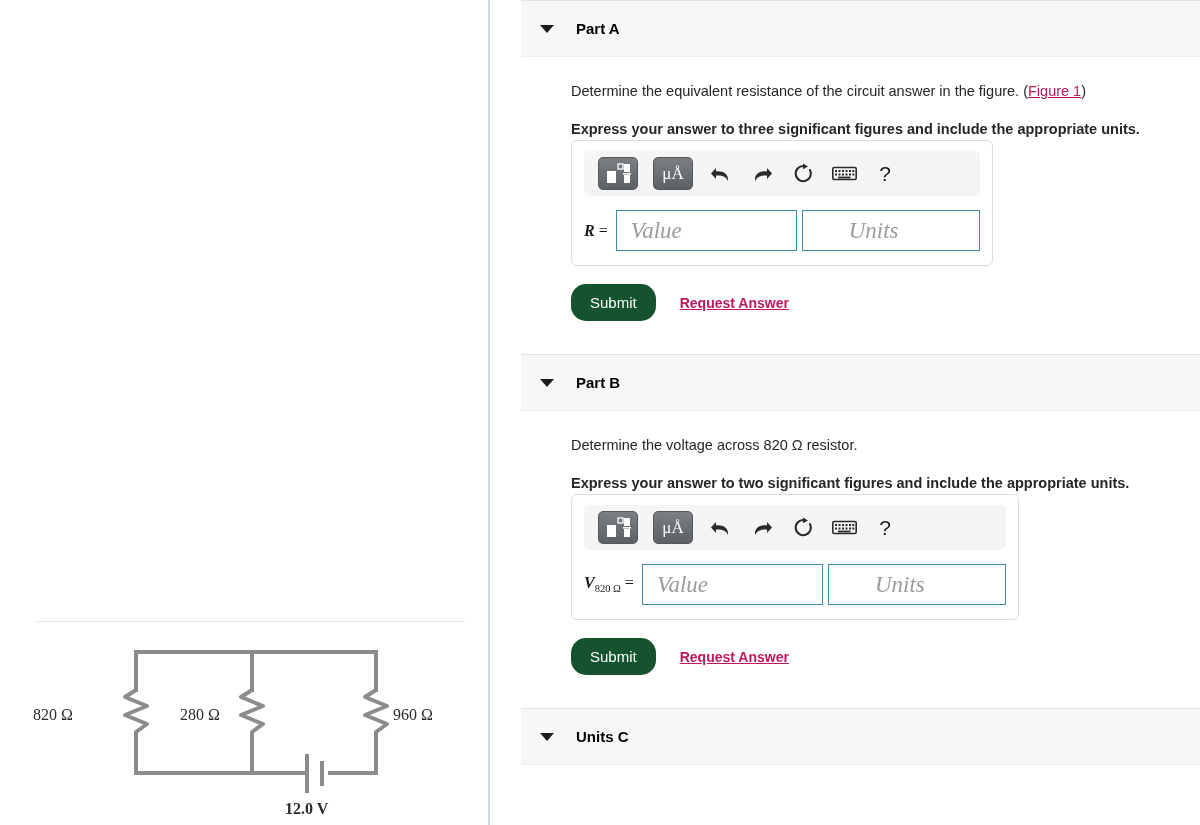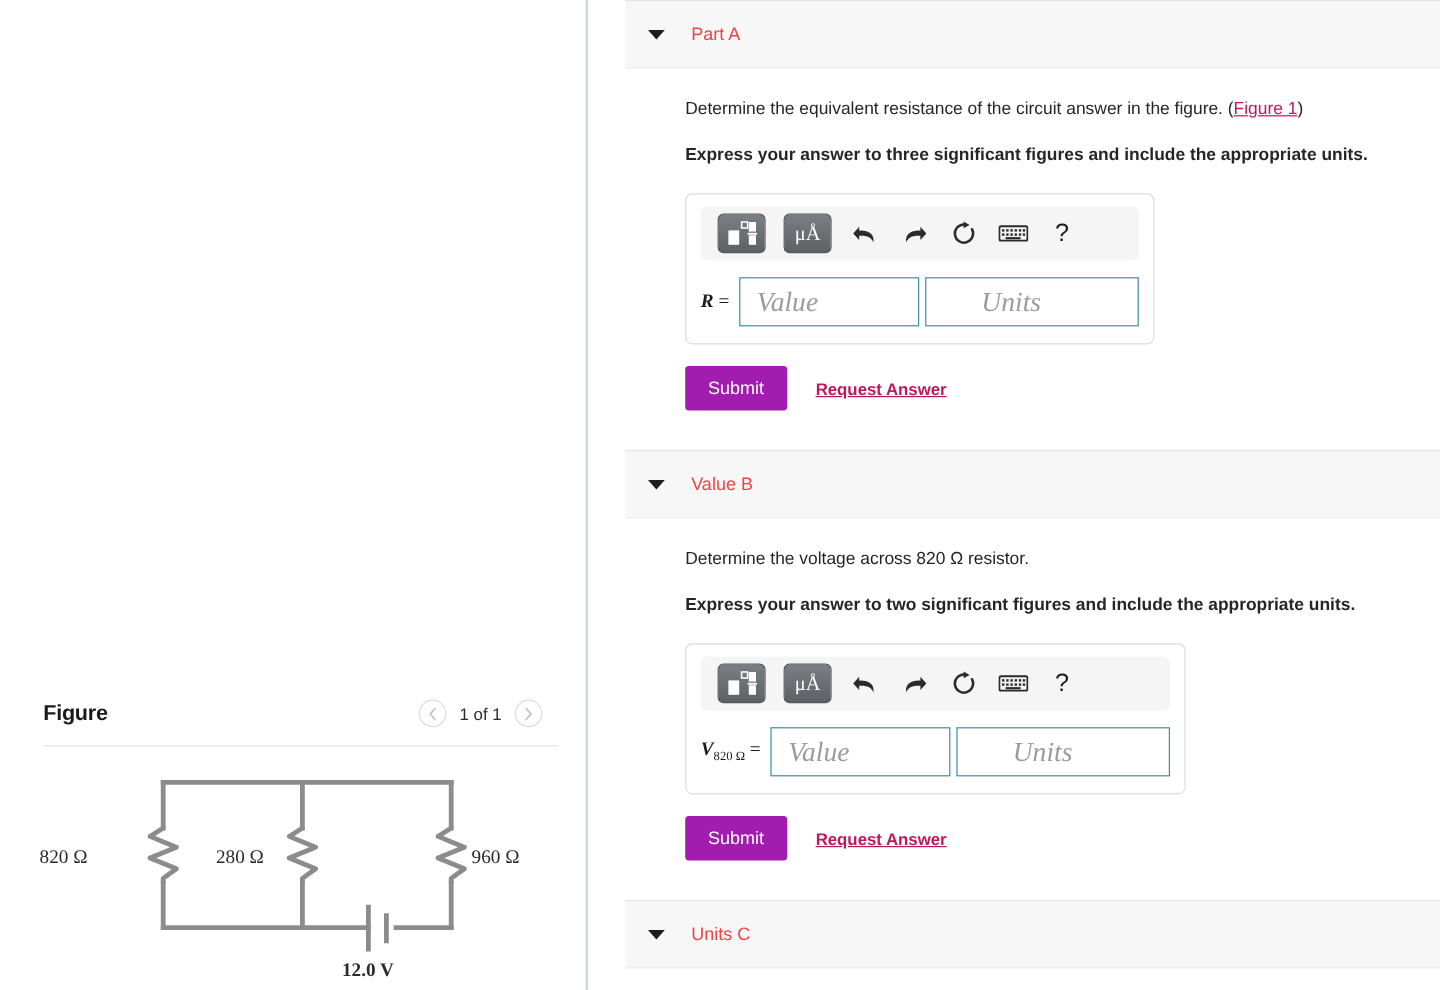--- a/index.html
+++ b/index.html
@@ -61,34 +61,33 @@
     display: flex; align-items: center;
     padding-left: 19px;
   }
   .caret {
     width: 0; height: 0;
     border-left: 7px solid transparent;
     border-right: 7px solid transparent;
     border-top: 8px solid #1d1d1d;
     margin-right: 22px;
   }
-  .part-title { font-size: 15px; font-weight: normal; color: #ef4444; }
+  .part-title { font-size: 15px; font-weight: bold; color: #000000; }
 
   .part-body { padding: 0 0 0 50px; }
   .prompt {
     font-size: 14.5px; color: #262626; margin-top: 24px; line-height: 1.45;
   }
   .prompt.bold { font-weight: bold; margin-top: 17px; }
   .link {
     color: #be185d; text-decoration: underline;
   }
 
   
   .answer-box {
-    margin-top: 21px;
     border: 1px solid #dcdcdc; border-radius: 6px;
     background: #fff;
     padding: 10px 12px 14px 12px;
     display: inline-block;
   }
   .mathbar {
     background: #f5f5f5; border-radius: 5px;
     padding: 6px 14px;
     display: flex; align-items: center; gap: 15px;
     margin: 0 0 14px 0;
@@ -120,61 +119,45 @@
   .field-label sub { font-size: 10.5px; }
   .txtfield {
     height: 41px; border: 1px solid #3d8ca8; background: #fff;
     display: flex; align-items: center;
     padding-left: 14px;
   }
   .txtfield .ph {
     font-family: "Liberation Serif", serif; font-style: italic;
     font-size: 23px; color: #9b9b9b;
   }
-  .txtfield.value { width: 150px; }
+  .txtfield.value { width: 181px; }
   .txtfield.units { width: 178px; margin-left: 5px; padding-left: 46px; }
 
   
   .submit-row { display: flex; align-items: center; margin-top: 18px; }
   .submit-btn {
-    background: #a21caf; color: #fff;
+    background: #14532d; color: #fff;
     font-size: 15px;
-    border: none; border-radius: 3px;
+    border: none; border-radius: 15px;
     padding: 10px 19px;
     cursor: pointer;
   }
   .request-link {
     margin-left: 24px; font-size: 14px; font-weight: bold;
     color: #be185d; text-decoration: underline; cursor: pointer;
   }
   .gap { height: 33px; }
 </style>
 </head>
 <body>
 
 <div id="page">
 
   <div class="figure-panel">
 
-    <div class="figure-header">
-      <div class="figure-title">Figure</div>
-      <div class="figure-nav">
-        <div class="nav-circle">
-          <svg width="9" height="12" viewBox="0 0 9 12" aria-hidden="true">
-            <path d="M6.5 1.5 L2.5 6 L6.5 10.5" stroke="#c2c2c2" stroke-width="1.4" fill="none" stroke-linecap="round" stroke-linejoin="round"></path>
-          </svg>
-        </div>
-        <div class="nav-count">1 of 1</div>
-        <div class="nav-circle">
-          <svg width="9" height="12" viewBox="0 0 9 12" aria-hidden="true">
-            <path d="M2.5 1.5 L6.5 6 L2.5 10.5" stroke="#c2c2c2" stroke-width="1.4" fill="none" stroke-linecap="round" stroke-linejoin="round"></path>
-          </svg>
-        </div>
-      </div>
-    </div>
     <div class="figure-rule"></div>
 
     <div class="figure-canvas">
       <svg width="440" height="189" viewBox="0 0 440 189" aria-hidden="true">
         <g stroke="#8c8c8c" stroke-width="4" fill="none" stroke-linecap="square">
 
           <path d="M106 16 H346"></path>
 
           <path d="M106 137 H277"></path>
 
@@ -285,21 +268,21 @@
       <div class="submit-row">
         <button class="submit-btn">Submit</button>
         <a class="request-link">Request Answer</a>
       </div>
     </div>
 
     <div class="gap"></div>
 
     <div class="part-header">
       <span class="caret"></span>
-      <span class="part-title">Value B</span>
+      <span class="part-title">Part B</span>
     </div>
     <div class="part-body">
       <div class="prompt">Determine the voltage across 820 Ω resistor.</div>
       <div class="prompt bold">Express your answer to two significant figures and include the appropriate units.</div>
 
       <div class="answer-box">
         <div class="mathbar">
           <div class="mb-btn">
             <svg width="25" height="22" viewBox="0 0 25 22" aria-hidden="true">
               <rect x="1" y="8" width="9" height="12" fill="#fff"></rect>

